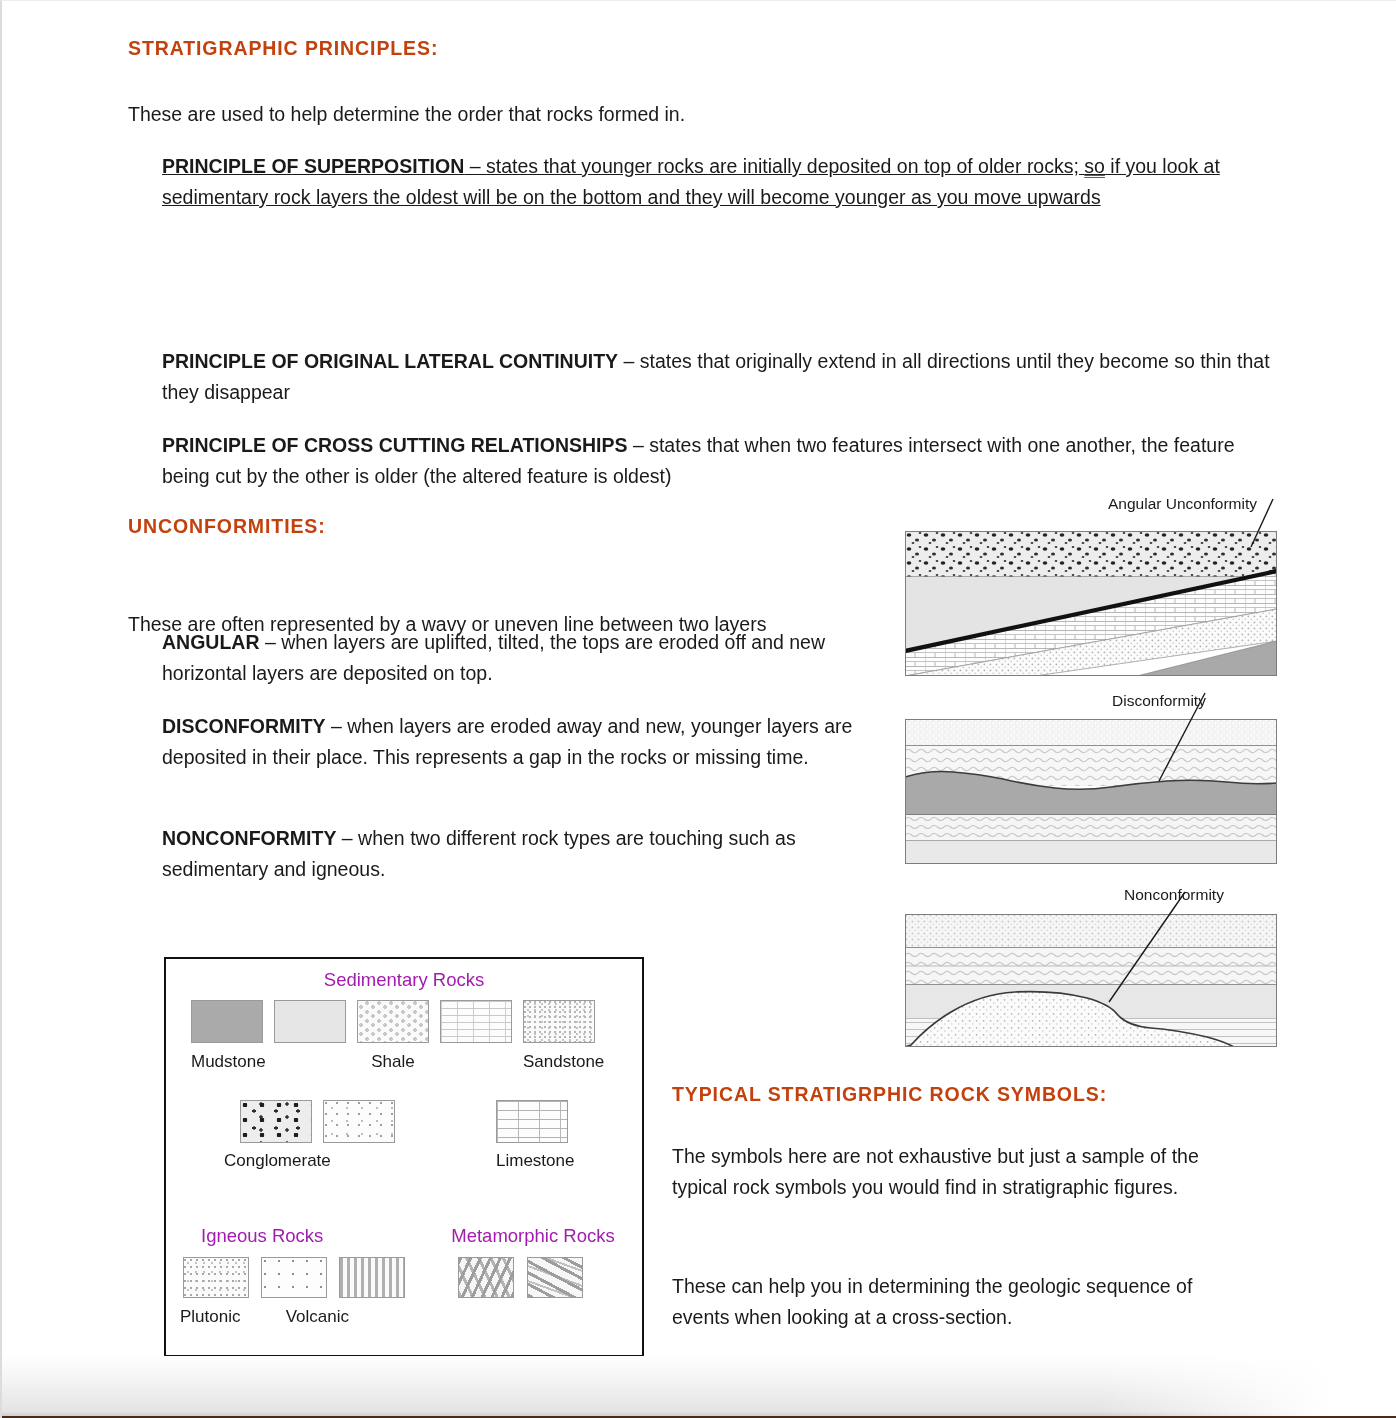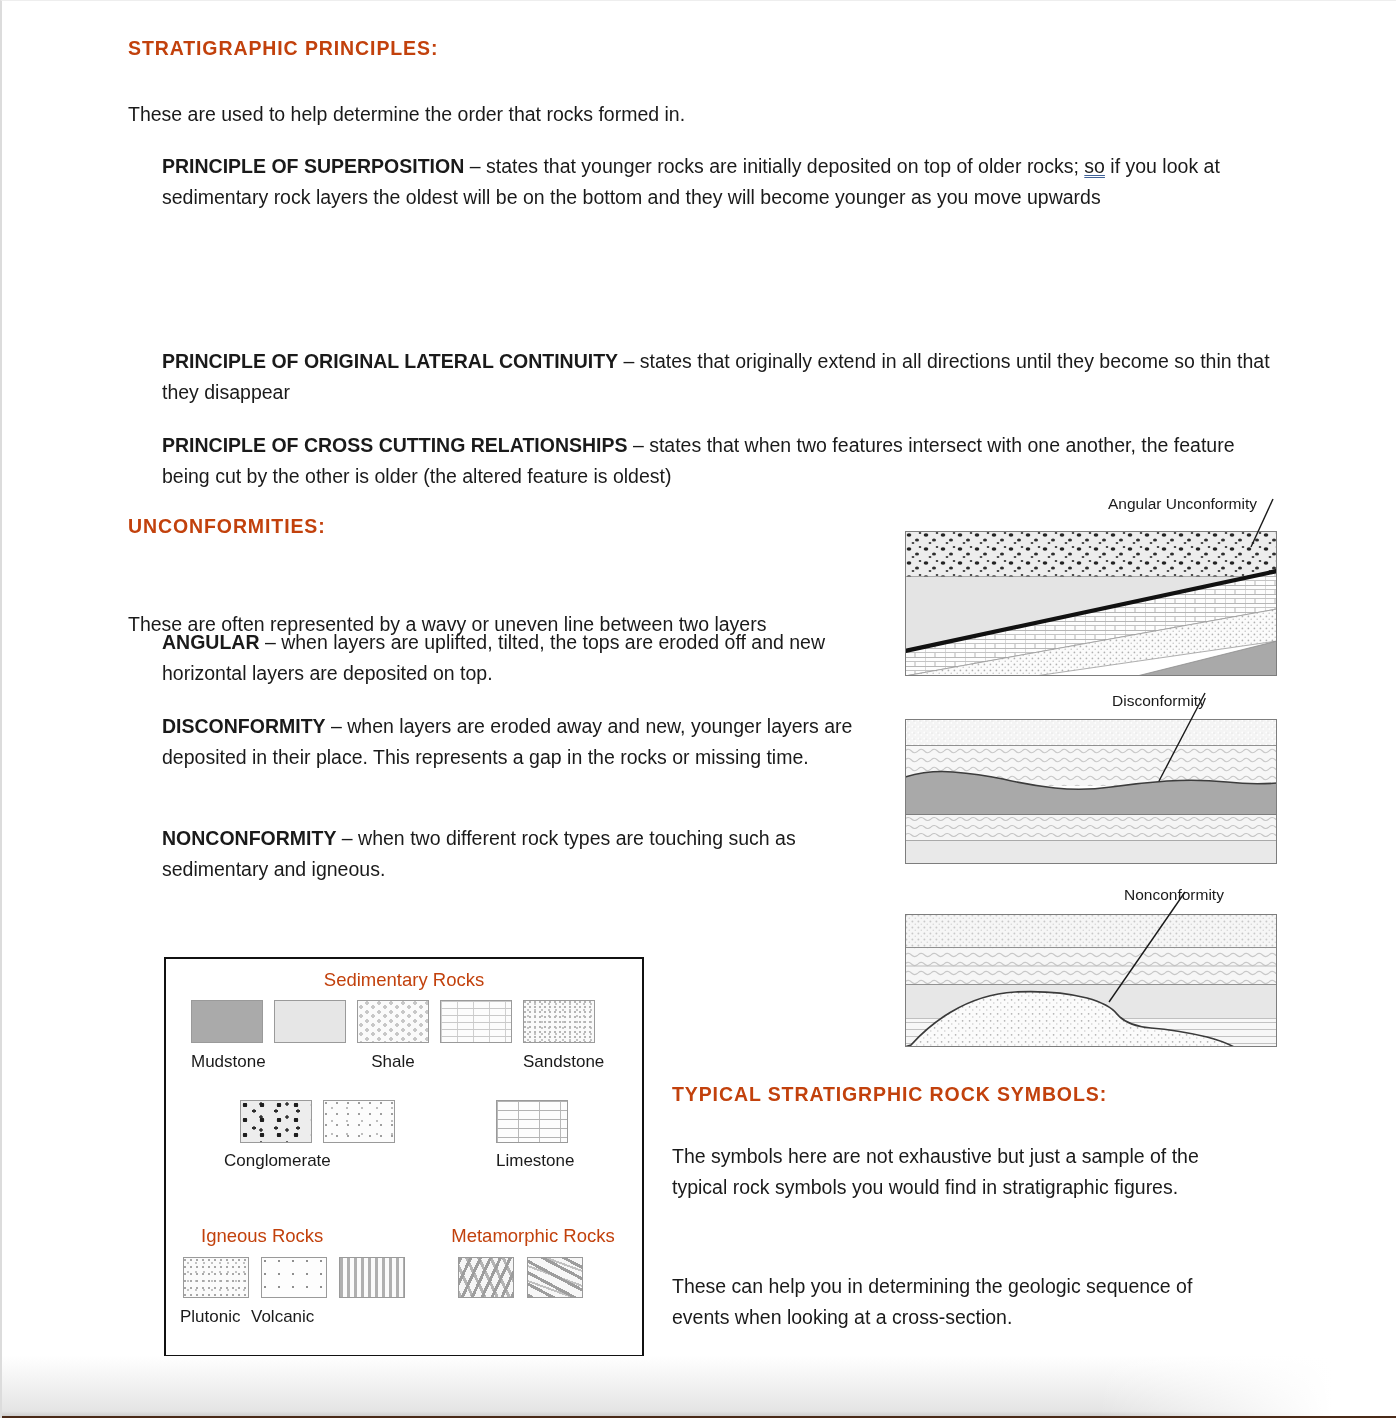--- a/index.html
+++ b/index.html
@@ -78,21 +78,21 @@
   #legend-box {
     position: absolute;
     left: 162px; top: 956px;
     width: 480px; height: 400px;
     border: 2px solid #111111;
     background: #ffffff;
   }
   .legend-group-title {
     position: absolute;
     font-size: 18.5px;
-    color: #c2410c;
+    color: #a21caf;
     white-space: nowrap;
   }
   .swatch {
     position: absolute;
     border: 1px solid #9a9a9a;
     background-color: #fbfbfb;
   }
   .swatch-label {
     position: absolute;
     font-size: 17px;
@@ -181,21 +181,21 @@
 </style>
 </head>
 <body>
 
 <div id="page">
 
   <div class="section-head" style="left:126px; top:36px;">STRATIGRAPHIC PRINCIPLES:</div>
 
   <div class="body-text" style="left:126px; top:98px; width:1150px;">These are used to help determine the order that rocks formed in.</div>
 
-  <div class="principle" style="left:160px; top:150px; width:1116px;">
+  <div class="principle" style="left:160px; top:150px; width:1116px;text-decoration:underline;">
     <b>PRINCIPLE OF SUPERPOSITION</b><span> – </span><span>states that younger rocks are initially deposited on top of older rocks; </span><span class="gram">so</span><span> if you look at sedimentary rock layers the oldest will be on the bottom and they will become younger as you move upwards</span>
   </div>
 
 
   <div class="principle" style="left:160px; top:429px; width:1116px;">
     <b>PRINCIPLE OF CROSS CUTTING RELATIONSHIPS</b><span> – </span><span>states that when two features intersect with one another, the feature being cut by the other is older (the altered feature is oldest)</span>
   </div>
 
   <div class="principle" style="left:160px; top:345px; width:1116px;">
     <b>PRINCIPLE OF ORIGINAL LATERAL CONTINUITY</b><span> – </span><span>states that originally extend in all directions until they become so thin that they disappear</span>
@@ -396,21 +396,21 @@
     <div class="swatch-label" style="left:58px; top:192px; width:104px; text-align:center;">Conglomerate</div>
     <div class="swatch-label" style="left:330px; top:192px; width:72px; text-align:center;">Limestone</div>
 
     <div class="legend-group-title" style="left:35px; top:266px; width:210px; text-align:left;">Igneous Rocks</div>
 
     <div class="swatch pat-plutonic" style="left:17px; top:298px; width:66px; height:41px;"></div>
     <div class="swatch pat-volcanic" style="left:95px; top:298px; width:66px; height:41px;"></div>
     <div class="swatch pat-volcanic-dash" style="left:173px; top:298px; width:66px; height:41px;"></div>
 
     <div class="swatch-label" style="left:14px; top:348px; width:72px; text-align:left;">Plutonic</div>
-    <div class="swatch-label" style="left:85px; top:348px; width:90px; text-align:left;">Volcanic</div>
+    <div class="swatch-label" style="left:93px; top:348px; width:90px; text-align:right;">Volcanic</div>
 
     <div class="legend-group-title" style="left:262px; top:266px; width:210px; text-align:center;">Metamorphic Rocks</div>
 
     <div class="swatch pat-meta-zig" style="left:292px; top:298px; width:56px; height:41px;"></div>
     <div class="swatch pat-meta-wave" style="left:361px; top:298px; width:56px; height:41px;"></div>
   </div>
 
   <div id="page-bottom-shadow"></div>
 
 </div>

